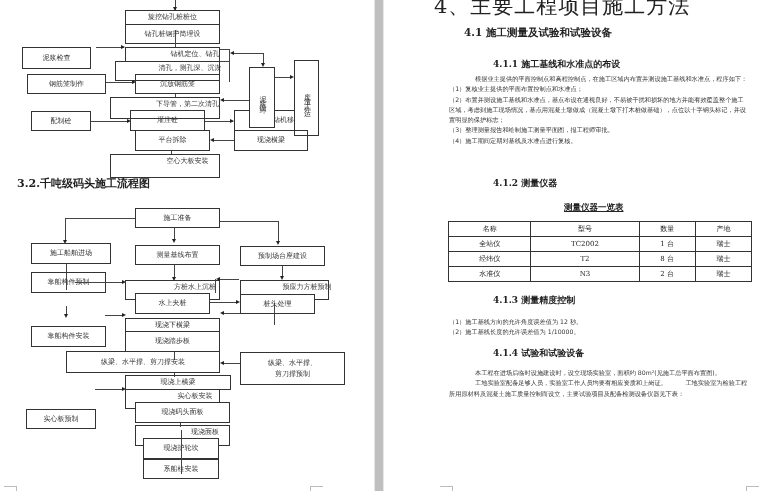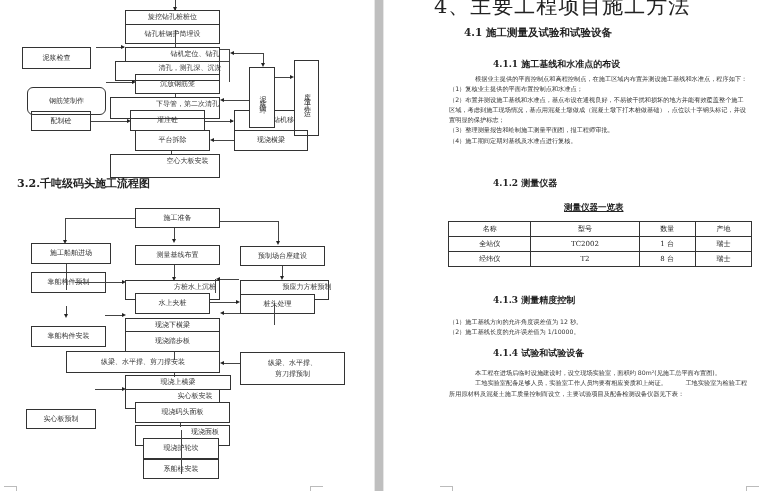--- a/index.html
+++ b/index.html
@@ -50,21 +50,21 @@
     <div class="bx top" style="left:125px;top:47px;width:95px;height:15px;">钻机定位、钻孔</div>
     <div class="ln v" style="left:229px;top:49px;height:33px;"></div>
     <div class="ln h" style="left:220px;top:49px;width:10px;"></div>
     <div class="ln h" style="left:220px;top:61px;width:10px;"></div>
     <div class="ln h" style="left:232px;top:53px;width:31px;"></div>
     <div class="ah l" style="left:230px;top:51px;"></div>
     <div class="ln v" style="left:263px;top:53px;height:12px;"></div>
     <div class="ah d" style="left:261px;top:63px;"></div>
 
     <div class="bx top" style="left:115px;top:61px;width:105px;height:20px;">清孔，测孔深、沉淤</div>
-    <div class="bx" style="left:27px;top:87px;width:79px;height:28px;border-radius:6px;">钢筋笼制作</div>
+    <div class="bx" style="left:27px;top:74px;width:79px;height:20px;">钢筋笼制作</div>
     <div class="ln h" style="left:106px;top:82px;width:27px;"></div>
     <div class="ah r" style="left:132px;top:80px;"></div>
     <div class="bx" style="left:135px;top:74px;width:85px;height:20px;">沉放钢筋笼</div>
 
     <div class="ln v" style="left:175px;top:94px;height:4px;"></div>
     <div class="bx top" style="left:110px;top:97px;width:110px;height:22px;">下导管，第二次清孔</div>
     <div class="ln h" style="left:223px;top:100px;width:45px;"></div>
     <div class="ah l" style="left:220px;top:98px;"></div>
 
     <div class="bx" style="left:31px;top:111px;width:60px;height:20px;">配制砼</div>
@@ -196,20 +196,26 @@
       <td>TC2002</td>
       <td>1 台</td>
       <td>瑞士</td>
     </tr>
     <tr>
       <td>经纬仪</td>
       <td>T2</td>
       <td>8 台</td>
       <td>瑞士</td>
     </tr>
+    <tr>
+      <td>水准仪</td>
+      <td>N3</td>
+      <td>2 台</td>
+      <td>瑞士</td>
+    </tr>
   </tbody>
     </table>
 
   <div class="h3" style="top:294px;">4.1.3 测量精度控制</div>
   <div class="para" style="top:317px;">
     <p>（1）施工基线方向的允许角度误差值为 12 秒。</p>
     <p>（2）施工基线长度的允许误差值为 1/10000。</p>
   </div>
 
   <div class="h3" style="top:347px;">4.1.4 试验和试验设备</div>

